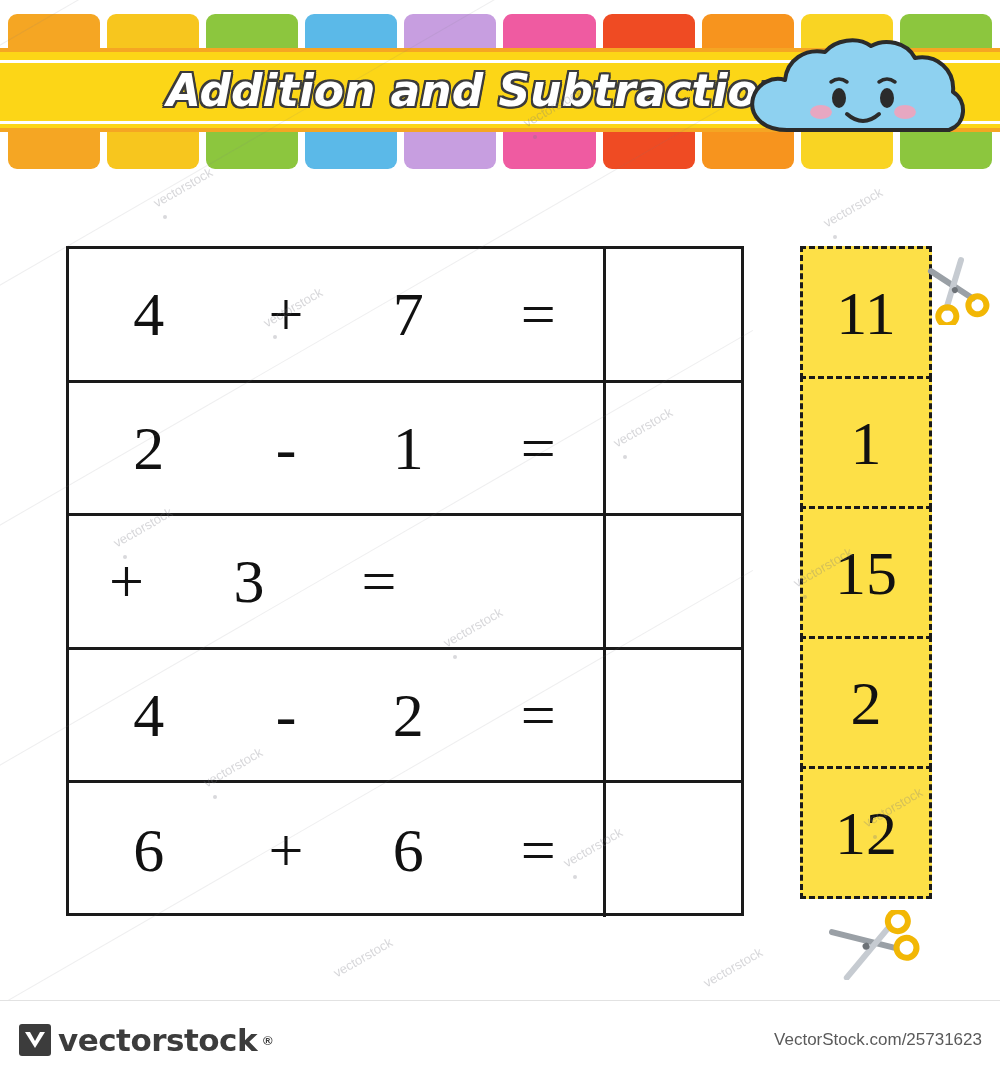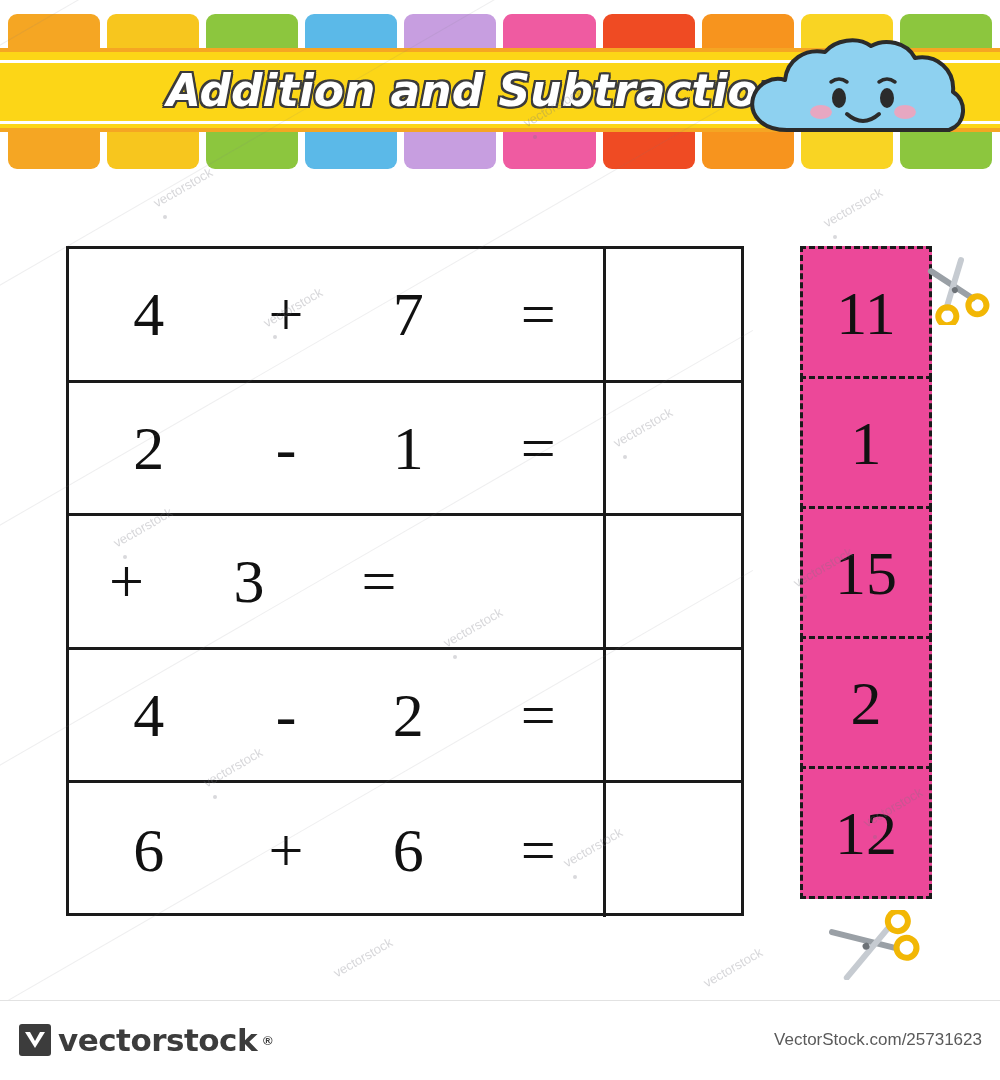--- a/index.html
+++ b/index.html
@@ -135,21 +135,21 @@
   }
   .cut-box {
     width: 132px;
     height: 133px;
     border: 3px dashed #1a1a1a;
     box-sizing: border-box;
     margin-bottom: -3px;
     display: flex;
     align-items: center;
     justify-content: center;
-    background: #ec4899;
+    background: #fde047;
   }
   .cut-box .num {
     font-size: 62px;
   }
   .scissors-top {
     position: absolute;
     left: 925px;
     top: 255px;
     width: 66px;
     height: 70px;

